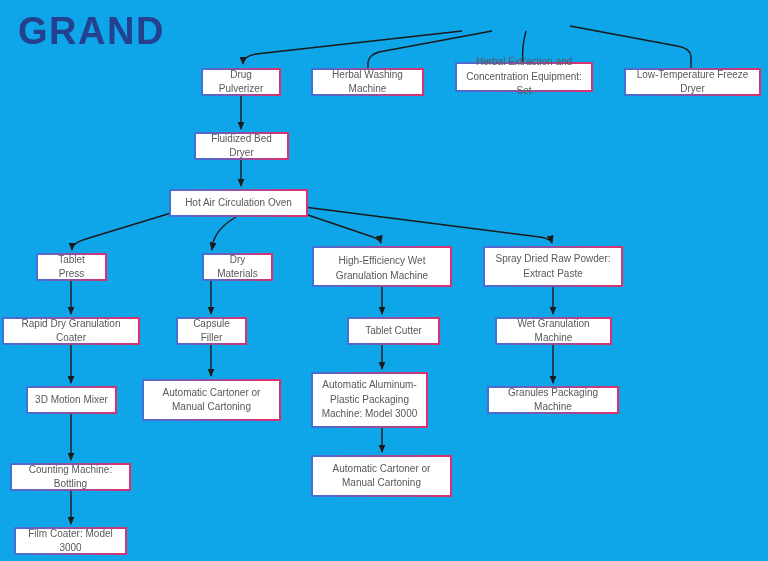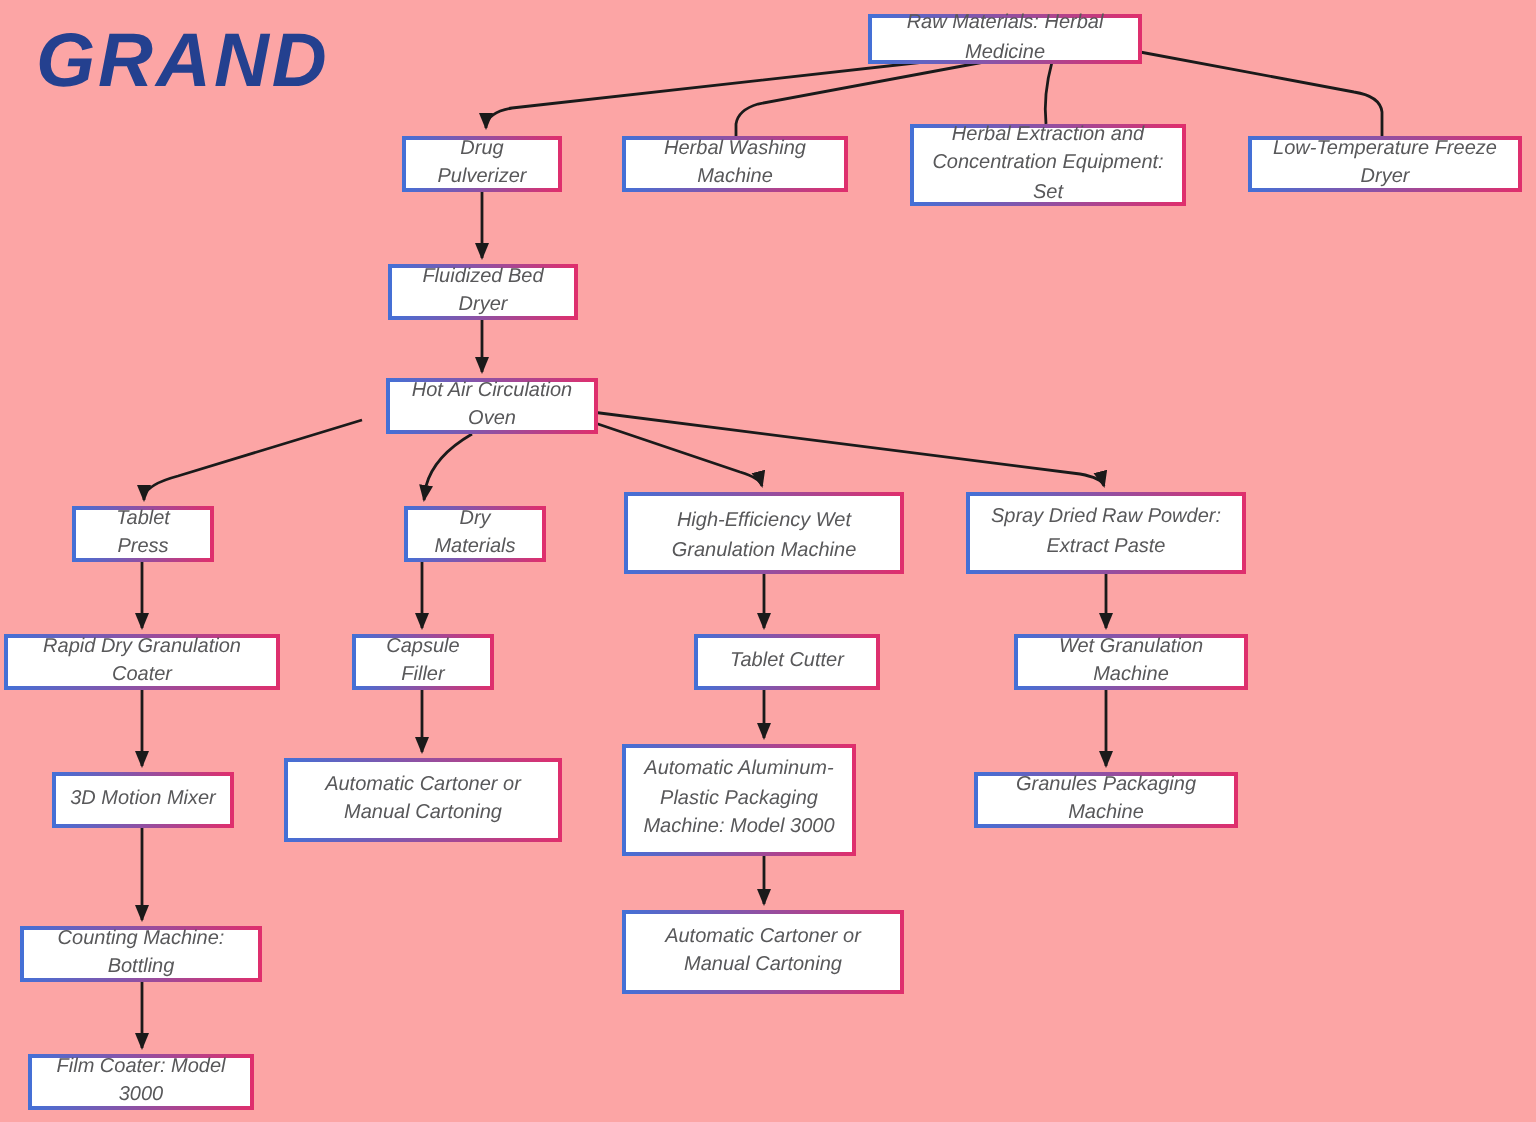--- a/index.html
+++ b/index.html
@@ -1,24 +1,23 @@
 <!DOCTYPE html>
 <html><head>
 <meta charset="utf-8">
 <style>
   * { margin: 0; padding: 0; box-sizing: border-box; }
   html, body { background: #ffffff; }
   .canvas {
     position: relative;
     width: 768px;
     height: 561px;
-    background: #fca5a5;
+    background: #0ea5e9;
     font-family: "Liberation Sans", sans-serif;
     overflow: hidden;
-    font-style: italic;
   }
   .logo {
     position: absolute;
     left: 18px;
     top: 10px;
     font-size: 38px;
     font-weight: 800;
     letter-spacing: 1.5px;
     color: #24408f;
     font-family: "Liberation Sans", sans-serif;
@@ -81,45 +80,42 @@
 
       <path d="M382,287 V314" marker-end="url(#arrow)"></path>
       <path d="M382,344 V369" marker-end="url(#arrow)"></path>
       <path d="M382,428 V452" marker-end="url(#arrow)"></path>
 
       <path d="M553,287 V314" marker-end="url(#arrow)"></path>
       <path d="M553,344 V383" marker-end="url(#arrow)"></path>
     </g>
   </svg>
 
-  <div class="node" style="left:434px; top:7px; width:137px; height:25px;">
-    <span>Raw Materials: Herbal Medicine</span>
-  </div>
 
   <div class="node" style="left:201px; top:68px; width:80px; height:28px;">
     <span>Drug Pulverizer</span>
   </div>
 
   <div class="node" style="left:311px; top:68px; width:113px; height:28px;">
     <span>Herbal Washing Machine</span>
   </div>
 
-  <div class="node" style="left:455px; top:62px; width:138px; height:41px;">
+  <div class="node" style="left:455px; top:62px; width:138px; height:30px;">
     <span>Herbal Extraction and Concentration Equipment: Set</span>
   </div>
 
   <div class="node" style="left:624px; top:68px; width:137px; height:28px;">
     <span>Low-Temperature Freeze Dryer</span>
   </div>
 
   <div class="node" style="left:194px; top:132px; width:95px; height:28px;">
     <span>Fluidized Bed Dryer</span>
   </div>
 
-  <div class="node" style="left:193px; top:189px; width:106px; height:28px;">
+  <div class="node" style="left:169px; top:189px; width:139px; height:28px;">
     <span>Hot Air Circulation Oven</span>
   </div>
 
   <div class="node" style="left:36px; top:253px; width:71px; height:28px;">
     <span>Tablet Press</span>
   </div>
 
   <div class="node" style="left:176px; top:253px; width:71px; height:28px;margin-left:26px;">
     <span>Dry Materials</span>
   </div>
@@ -137,21 +133,21 @@
   </div>
 
   <div class="node" style="left:176px; top:317px; width:71px; height:28px;">
     <span>Capsule Filler</span>
   </div>
 
   <div class="node" style="left:347px; top:317px; width:93px; height:28px;">
     <span>Tablet Cutter</span>
   </div>
 
-  <div class="node" style="left:507px; top:317px; width:117px; height:28px;">
+  <div class="node" style="left:495px; top:317px; width:117px; height:28px;">
     <span>Wet Granulation Machine</span>
   </div>
 
   <div class="node" style="left:26px; top:386px; width:91px; height:28px;justify-content:center;">
     <span>3D Motion Mixer</span>
   </div>
 
   <div class="node" style="left:142px; top:379px; width:139px; height:42px;">
     <span>Automatic Cartoner or Manual Cartoning</span>
   </div>

